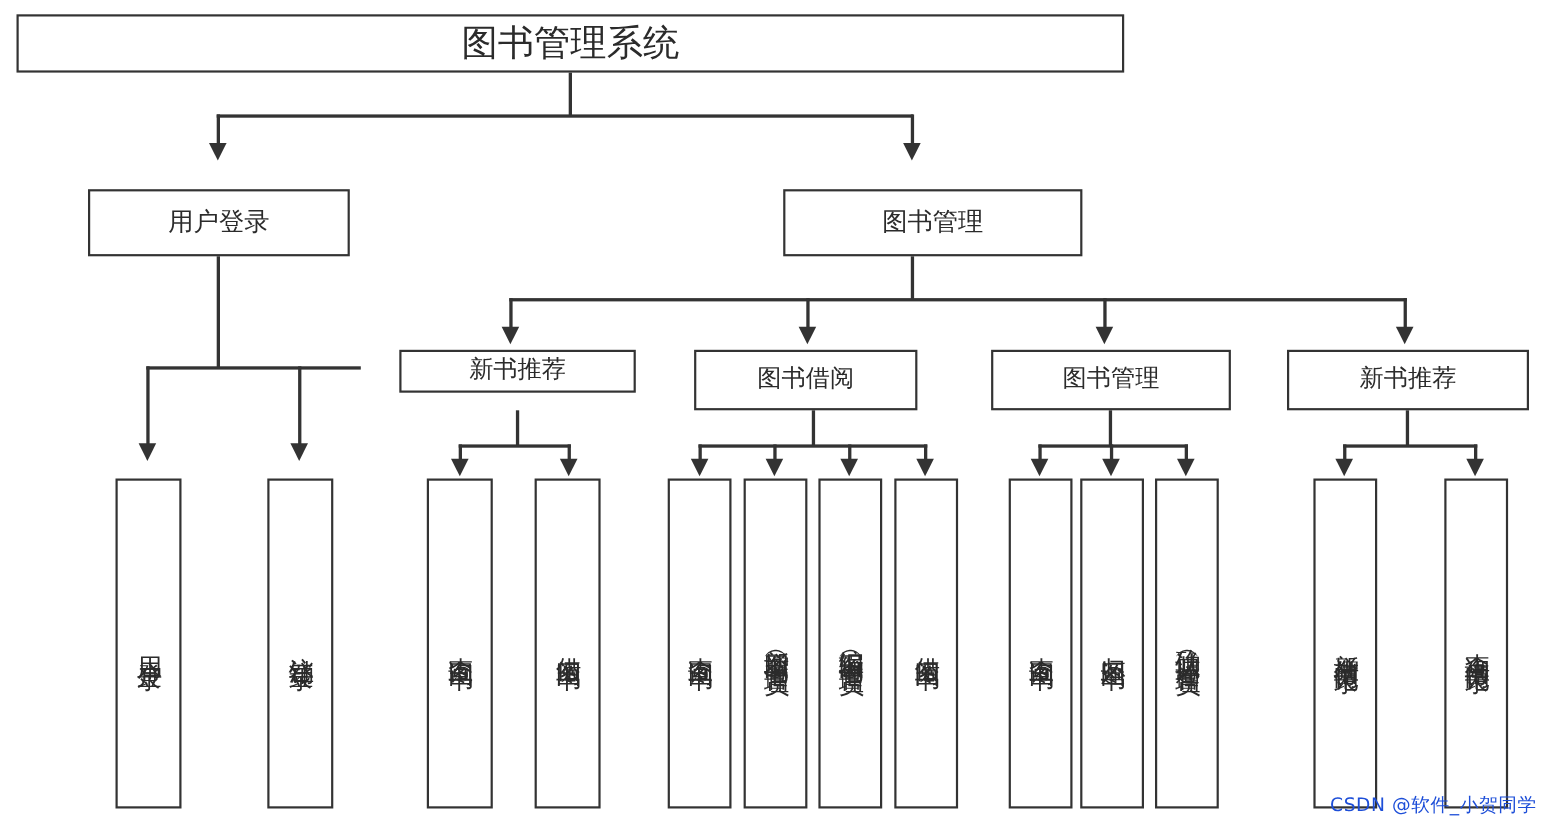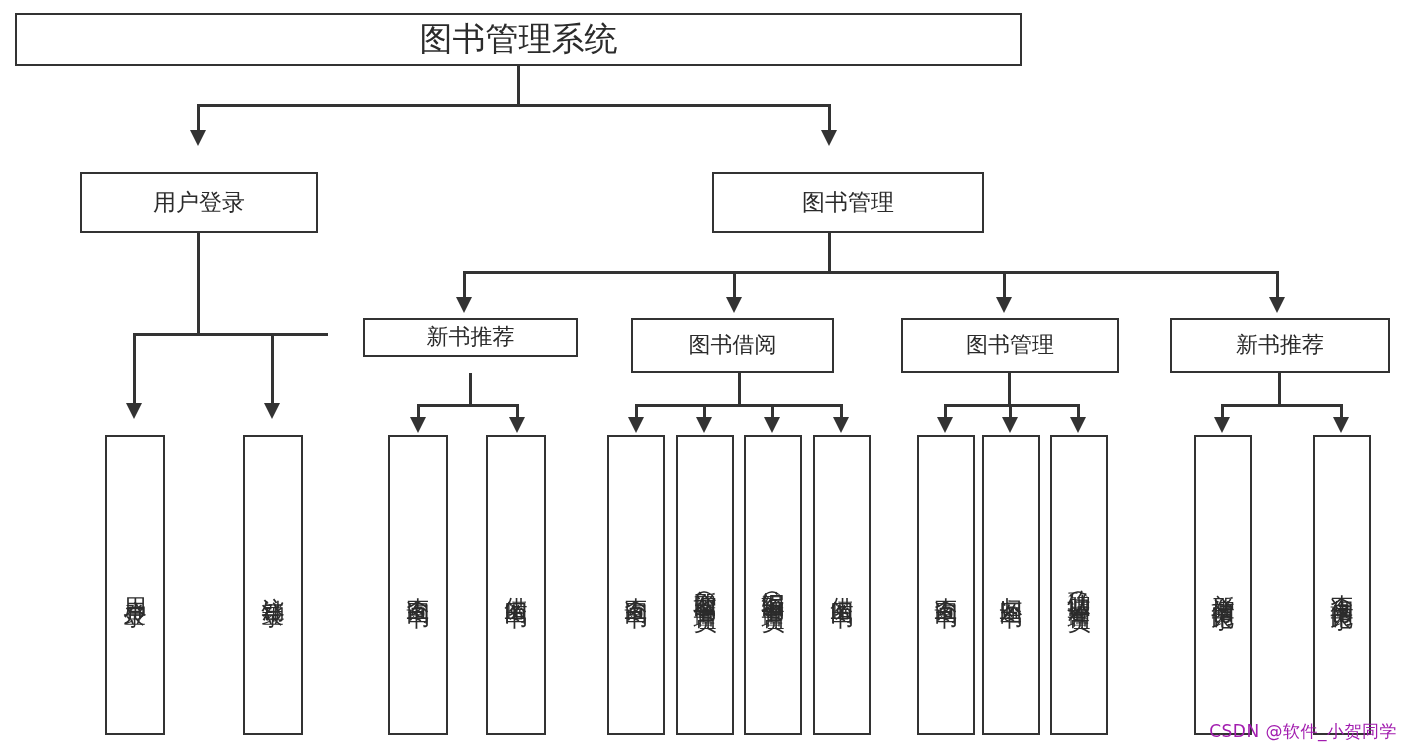--- a/index.html
+++ b/index.html
@@ -48,21 +48,21 @@
     border-left:8px solid transparent;
     border-right:8px solid transparent;
     border-top:16px solid #333333;
   }
 
   
   #watermark{
     position:absolute;
     right:8px;bottom:4px;
     font-size:17px;
-    color:#a21caf;
+    color:#1d4ed8;
     letter-spacing:.5px;
     white-space:nowrap;
     font-family:"DejaVu Sans","Liberation Sans",sans-serif;
   }
 </style>
 </head>
 <body>
 
 <div id="stage">
 

